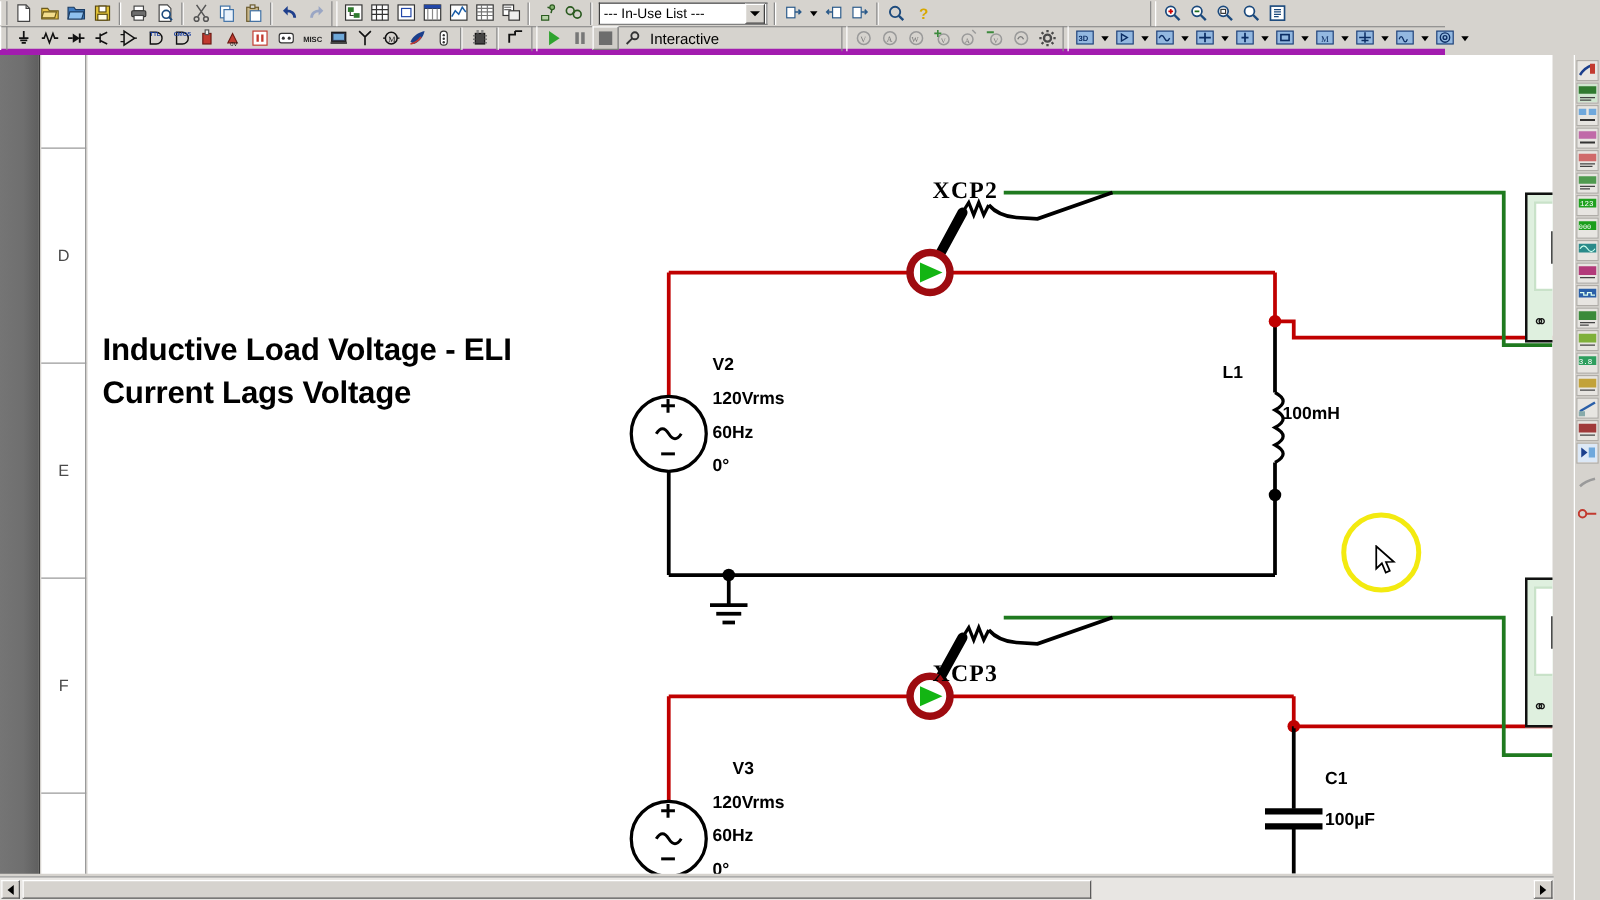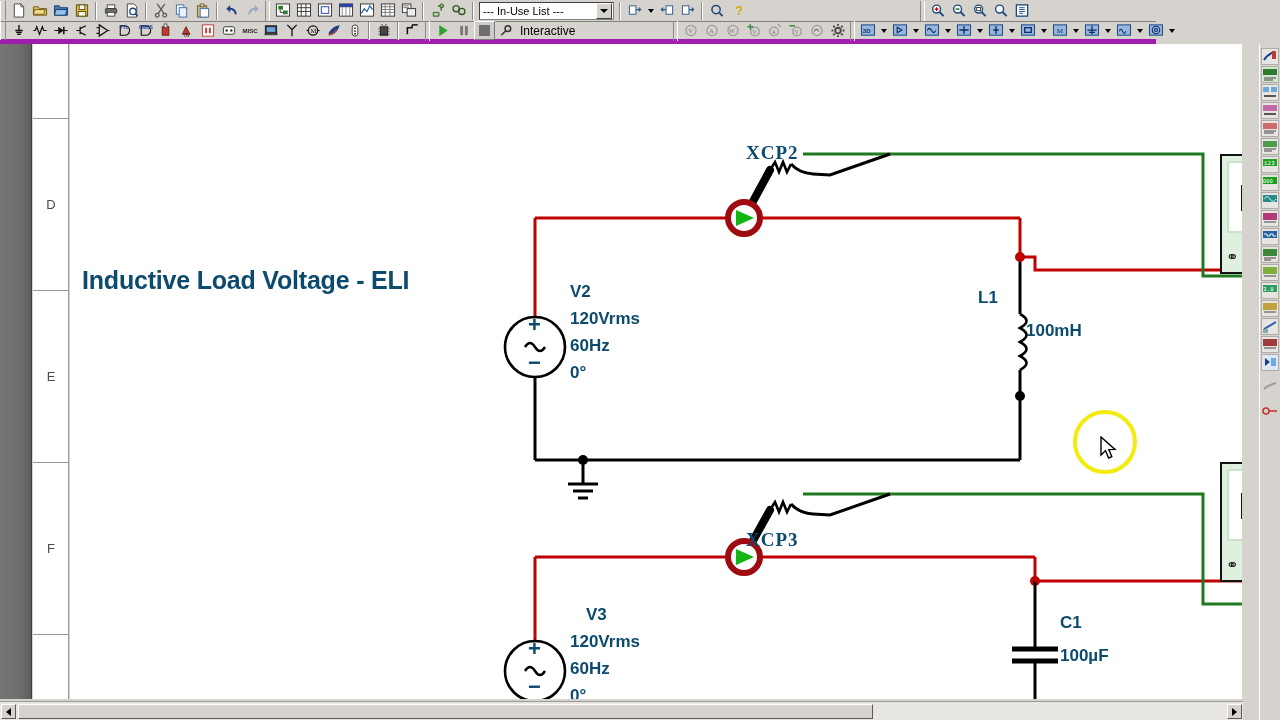--- a/index.html
+++ b/index.html
@@ -147,28 +147,28 @@
     left: 70px; top: 0;
     width: 1172px; height: 655px;
     background: #ffffff;
     overflow: hidden;
   }
   #canvas svg { position:absolute; left:0; top:0; }
 
   .sch-text {
     position: absolute;
     font-family: "Liberation Sans", sans-serif;
-    color: #0c4a6e;
+    color: #000000;
     white-space: pre;
   }
   .annot {
     font-size: 25px; font-weight: bold; line-height: 33px;
     letter-spacing: -0.2px;
   }
-  .partlabel { font-size: 17px; font-weight: bold; line-height: 27px; }
+  .partlabel { font-size: 14px; font-weight: bold; line-height: 27px; }
   .probelabel {
     font-family: "Liberation Serif", serif;
     font-size: 19px; font-weight: bold; letter-spacing: 1px;
   }
 
   
   #vscroll {
     position: absolute; right: 0; top: 0;
     width: 17px; height: 655px;
     background: #e8e6e3;
@@ -870,20 +870,21 @@
         <path d="M721 460 q8 9 22 10 L760 471 L820 450" stroke="#000" stroke-width="3" fill="none"></path>
         <circle cx="674" cy="513" r="16" fill="#ffffff" stroke="#9e0b10" stroke-width="6"></circle>
         <path d="M666 505 L684 513 L666 521 Z" fill="#13b513"></path>
 
         <circle cx="465" cy="627" r="30" fill="#ffffff" stroke="#000" stroke-width="2.6"></circle>
         <path d="M455 627 q5 -8 10 0 q5 8 10 0" stroke="#000" stroke-width="2.4" fill="none"></path>
         <path d="M465 657 L465 680" stroke="#000" stroke-width="3"></path>
       </svg>
 
       <div class="sch-text annot" style="left:12px; top:220px;">Inductive Load Voltage - ELI</div>
+      <div class="sch-text annot" style="left:12px; top:254px;">Current Lags Voltage</div>
 
       <div class="sch-text probelabel" style="left:676px; top:98px;">XCP2</div>
 
       <div class="sch-text partlabel" style="left:500px; top:234px;">V2</div>
       <div class="sch-text partlabel" style="left:500px; top:261px;">120Vrms</div>
       <div class="sch-text partlabel" style="left:500px; top:288px;">60Hz</div>
       <div class="sch-text partlabel" style="left:500px; top:315px;">0°</div>
       <div class="sch-text" style="left:458px; top:268px; font-size:22px; font-weight:bold;">+</div>
       <div class="sch-text" style="left:458px; top:306px; font-size:22px; font-weight:bold;">−</div>
 

